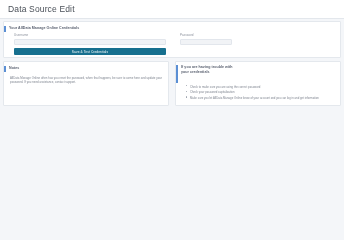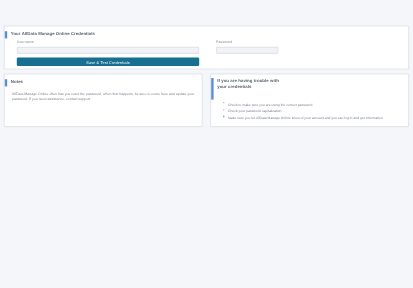--- a/index.html
+++ b/index.html
@@ -206,20 +206,23 @@
     background: #9aa0ab;
     border-radius: 50%;
     display: block;
   }
 </style>
 </head>
 <body>
 
 <div class="page">
 
+  <div class="header">
+    <span class="header-title">Data Source Edit</span>
+  </div>
 
   <div class="card credentials-card">
 
     <div class="section-head">
       <span class="accent-bar"></span>
       <span class="section-title">Your AllData Manage Online Credentials</span>
     </div>
 
     <div class="form-row">
       <div class="field username">

